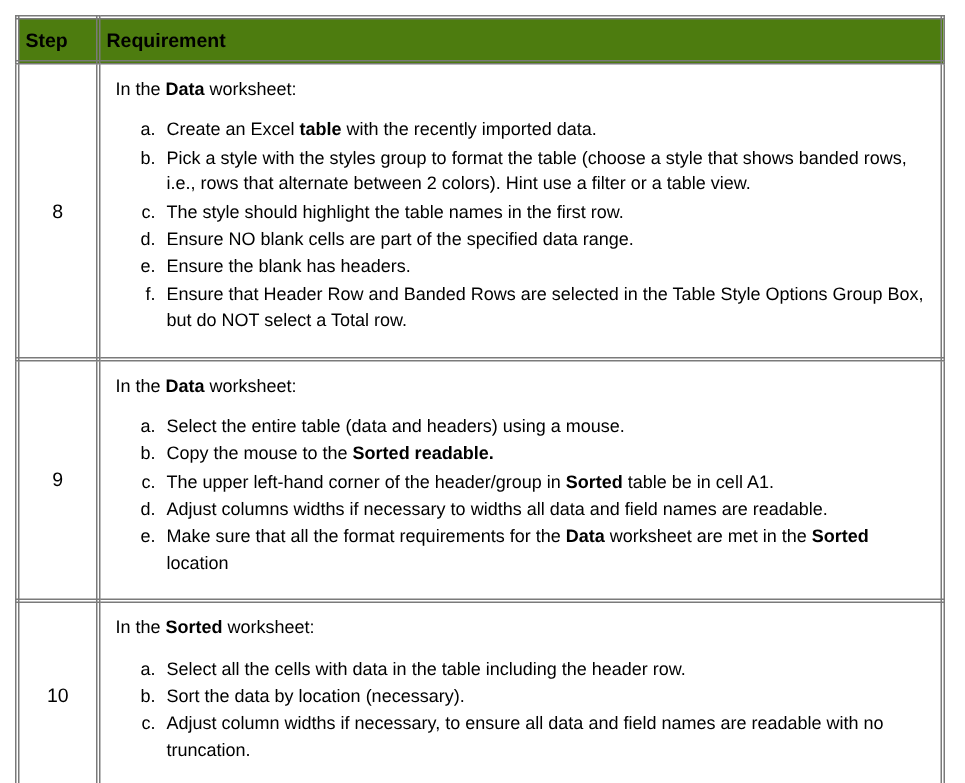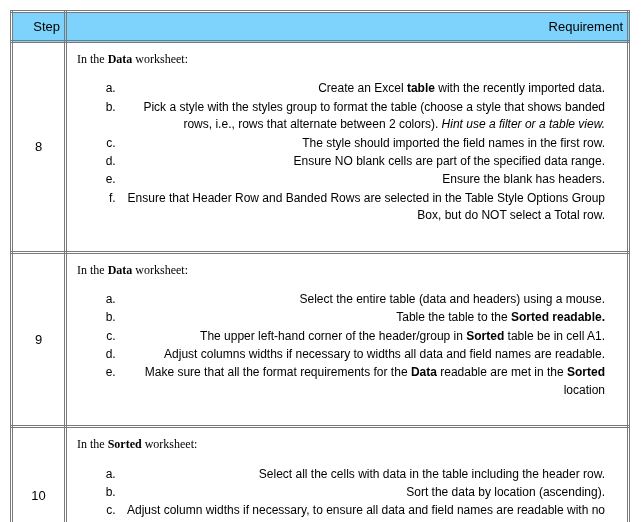--- a/index.html
+++ b/index.html
@@ -13,54 +13,53 @@
     table.req {
       border-collapse: collapse;
       width: 620px;
       border: 3px double #7a7a7a;
     }
     table.req th, table.req td {
       border: 3px double #7a7a7a;
       vertical-align: middle;
     }
     table.req th {
-      background: #7dd3fc;
-      font-weight: normal;
+      background: #4d7c0f;
+      font-weight: bold;
       font-size: 13px;
       color: #000;
       padding: 6px 4px;
-      text-align: right;
+      text-align: left;
     }
     th.step-col { width: 54px; }
     td.step-cell {
       text-align: center;
       font-size: 13px;
       color: #000;
       padding: 4px;
       width: 54px;
     }
     td.req-cell {
       padding: 8px 10px 14px 10px;
       font-size: 12px;
       color: #000;
       line-height: 1.45;
     }
-    .intro { margin-bottom: 10px; font-family: Liberation Serif, serif; }
+    .intro { margin-bottom: 10px; }
     ol.alpha {
       list-style-type: lower-alpha;
-      margin: 12px;
+      margin: 0;
       padding-left: 30px;
-      text-align: right;
     }
     ol.alpha li {
       padding-left: 4px;
       margin-bottom: 1px;
     }
     .b { font-weight: bold; }
-    .i { font-style: italic; }
+    .i { }
   </style>
 </head>
 <body>
 
 <table class="req">
   <thead>
     <tr>
       <th class="step-col">Step</th>
       <th>Requirement</th>
     </tr>
@@ -73,57 +72,57 @@
         <div class="intro">
           <span>In the </span><span class="b">Data</span><span> worksheet:</span>
         </div>
         <ol class="alpha">
           <li>
             <span>Create an Excel </span><span class="b">table</span><span> with the recently imported data.</span>
           </li>
           <li>
             <span>Pick a style with the styles group to format the table (choose a style that shows banded rows, i.e., rows that alternate between 2 colors). </span><span class="i">Hint use a filter or a table view.</span>
           </li>
-          <li>The style should imported the field names in the first row.</li>
+          <li>The style should highlight the table names in the first row.</li>
           <li>Ensure NO blank cells are part of the specified data range.</li>
           <li>Ensure the blank has headers.</li>
           <li>Ensure that Header Row and Banded Rows are selected in the Table Style Options Group Box, but do NOT select a Total row.</li>
         </ol>
       </td>
     </tr>
 
     <tr>
       <td class="step-cell">9</td>
       <td class="req-cell">
         <div class="intro">
           <span>In the </span><span class="b">Data</span><span> worksheet:</span>
         </div>
         <ol class="alpha">
           <li>Select the entire table (data and headers) using a  mouse.</li>
           <li>
-            <span>Table the table to the </span><span class="b">Sorted readable.</span>
+            <span>Copy the mouse to the </span><span class="b">Sorted readable.</span>
           </li>
           <li>
             <span>The upper left-hand corner of the header/group in </span><span class="b">Sorted</span><span> table be in cell A1.</span>
           </li>
           <li>Adjust columns widths if necessary to widths all data and field names are readable.</li>
           <li>
-            <span>Make sure that all the format requirements for the </span><span class="b">Data</span><span> readable are met in the </span><span class="b">Sorted</span><span> location</span>
+            <span>Make sure that all the format requirements for the </span><span class="b">Data</span><span> worksheet are met in the </span><span class="b">Sorted</span><span> location</span>
           </li>
         </ol>
       </td>
     </tr>
 
     <tr>
       <td class="step-cell">10</td>
       <td class="req-cell">
         <div class="intro">
           <span>In the </span><span class="b">Sorted</span><span> worksheet:</span>
         </div>
         <ol class="alpha">
           <li>Select all the cells with data in the table including the header row.</li>
-          <li>Sort the data by location (ascending).</li>
+          <li>Sort the data by location (necessary).</li>
           <li>Adjust column widths if necessary, to ensure all data and field names are readable with no truncation.</li>
         </ol>
       </td>
     </tr>
   </tbody>
 </table>
 
 </body></html>

